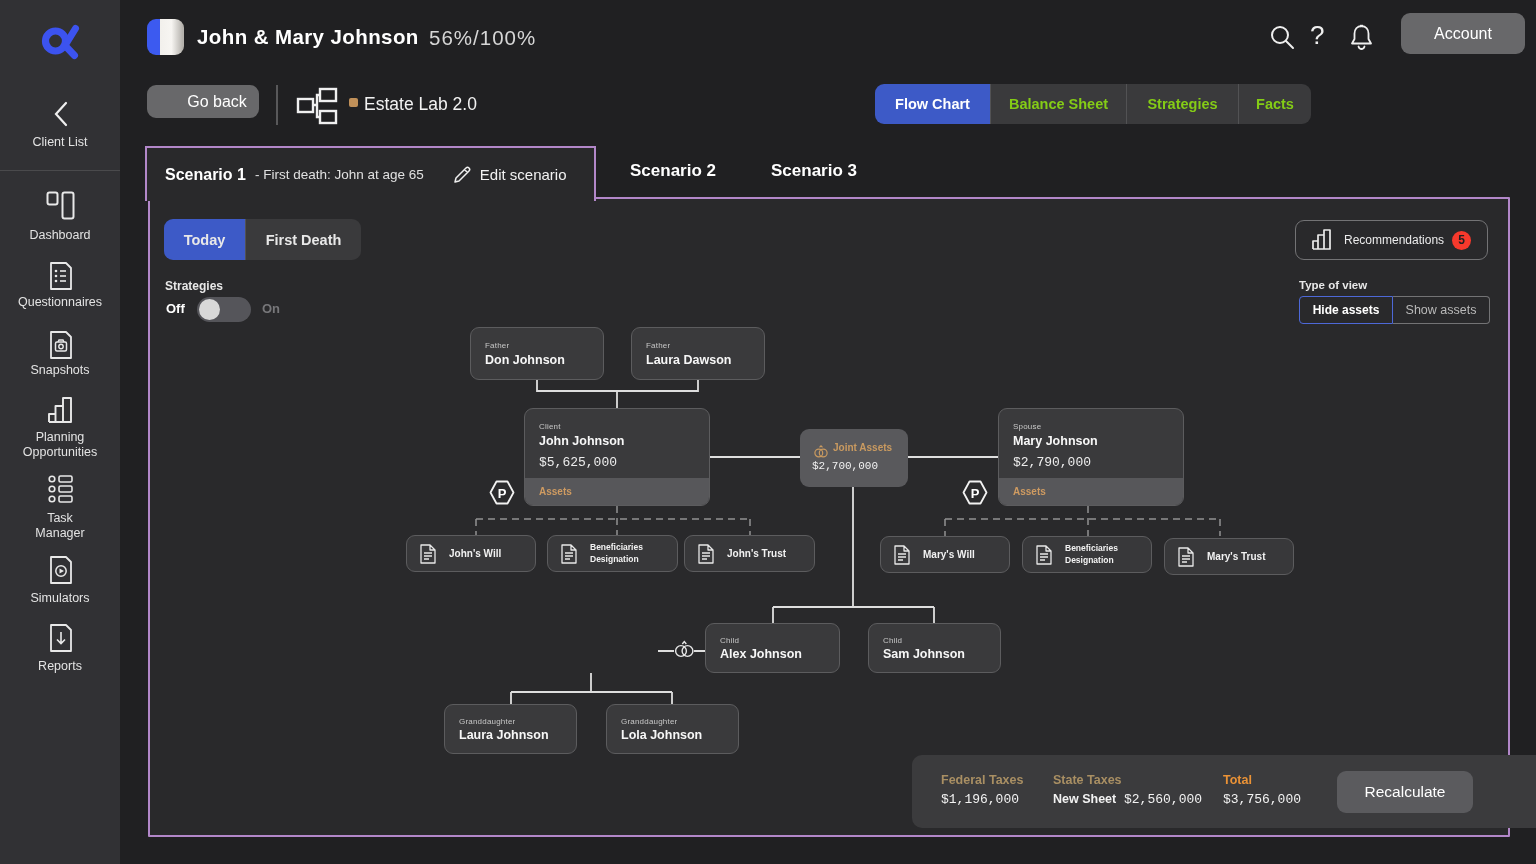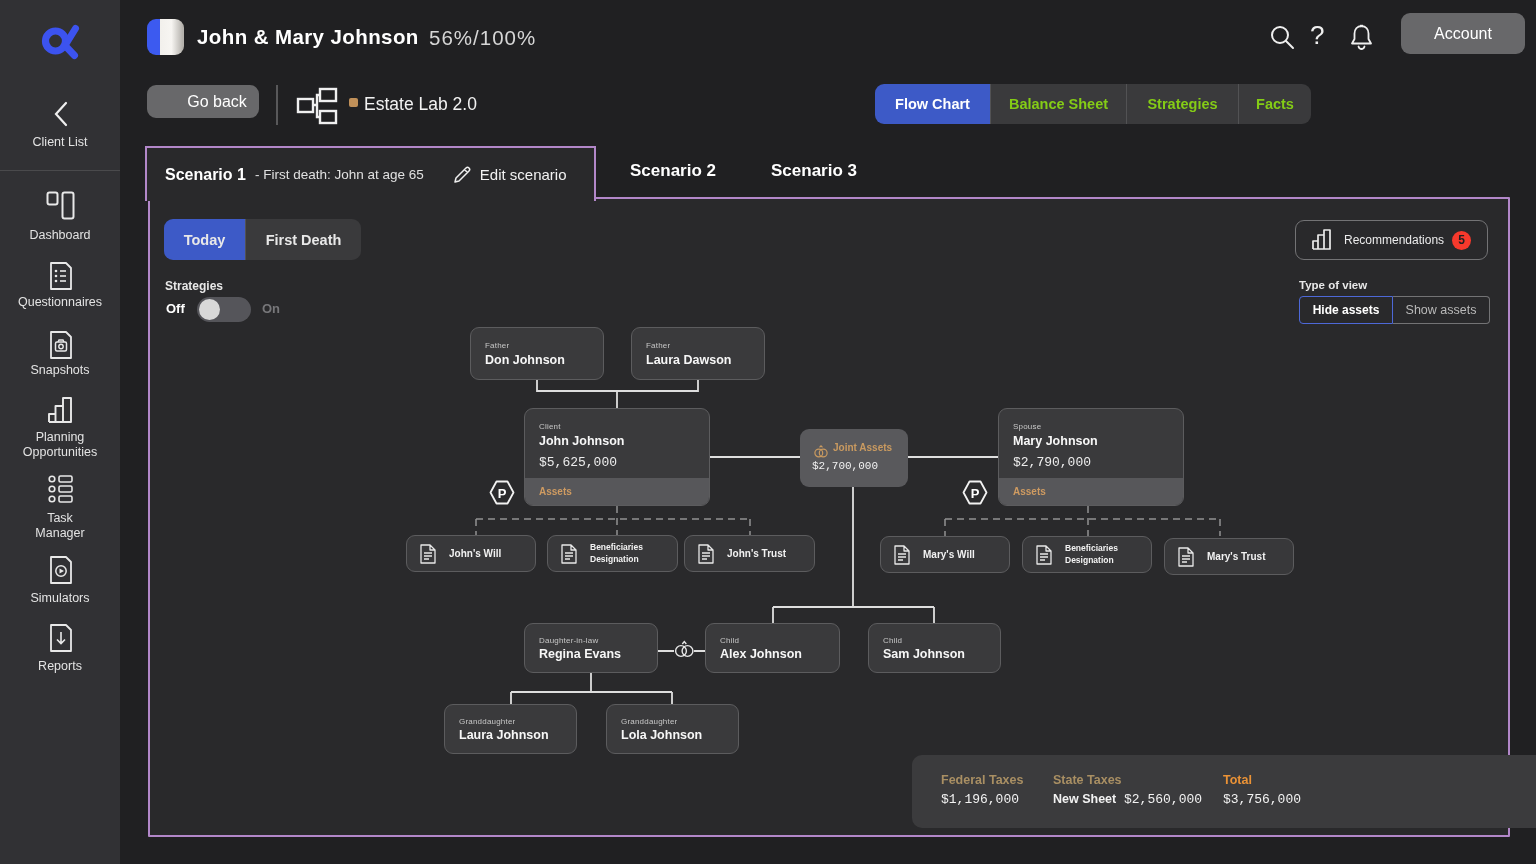--- a/index.html
+++ b/index.html
@@ -305,24 +305,20 @@
       </svg>
     <span>Beneficiaries<br>Designation</span>
   </div>
   <div class="docnode" style="left:1164px;top:538px;width:130px;height:37px">
     <svg width="16" height="20" viewBox="0 0 16 20">
         <path d="M1 1 L10 1 L15 6 L15 19 L1 19 Z M10 1 L10 6 L15 6 M4 9 L12 9 M4 12 L12 12 M4 15 L9 15" stroke="#e8e8e8" stroke-width="1.3" fill="none" stroke-linejoin="round"></path>
       </svg>
     Mary's Trust
   </div>
 
-  <div class="node" style="left:524px;top:623px;width:134px;height:50px">
-    <div class="lab" style="top:12px">Daughter-in-law</div>
-    <div class="name" style="top:23px">Regina Evans</div>
-  </div>
   <svg class="abs" style="left:674px;top:640px;z-index:4" width="21" height="18" viewBox="0 0 21 18">
     <circle cx="7" cy="11" r="5.4" stroke="#e8e8e8" stroke-width="1.4" fill="none"></circle>
     <circle cx="13.5" cy="11" r="5.4" stroke="#e8e8e8" stroke-width="1.4" fill="none"></circle>
     <path d="M8.3 4 L10.3 1.5 L12.3 4" stroke="#e8e8e8" stroke-width="1.4" fill="none"></path>
   </svg>
   <div class="node" style="left:705px;top:623px;width:135px;height:50px">
     <div class="lab" style="top:12px">Child</div>
     <div class="name" style="top:23px">Alex Johnson</div>
   </div>
   <div class="node" style="left:868px;top:623px;width:133px;height:50px">
@@ -339,15 +335,16 @@
     <div class="name" style="top:23px">Lola Johnson</div>
   </div>
 
   <div id="taxbox">
     <div class="taxlab" style="left:29px">Federal Taxes</div>
     <div class="taxval" style="left:29px">$1,196,000</div>
     <div class="taxlab" style="left:141px">State Taxes</div>
     <div class="taxval" style="left:141px"><span style="font-family:'Liberation Sans';font-weight:bold;font-size:12.5px">New Sheet</span> $2,560,000</div>
     <div class="taxlab" style="left:311px;color:#ea9236">Total</div>
     <div class="taxval" style="left:311px">$3,756,000</div>
+    <div id="recalc">Recalculate</div>
   </div>
 
 </div>
 
 </body></html>

